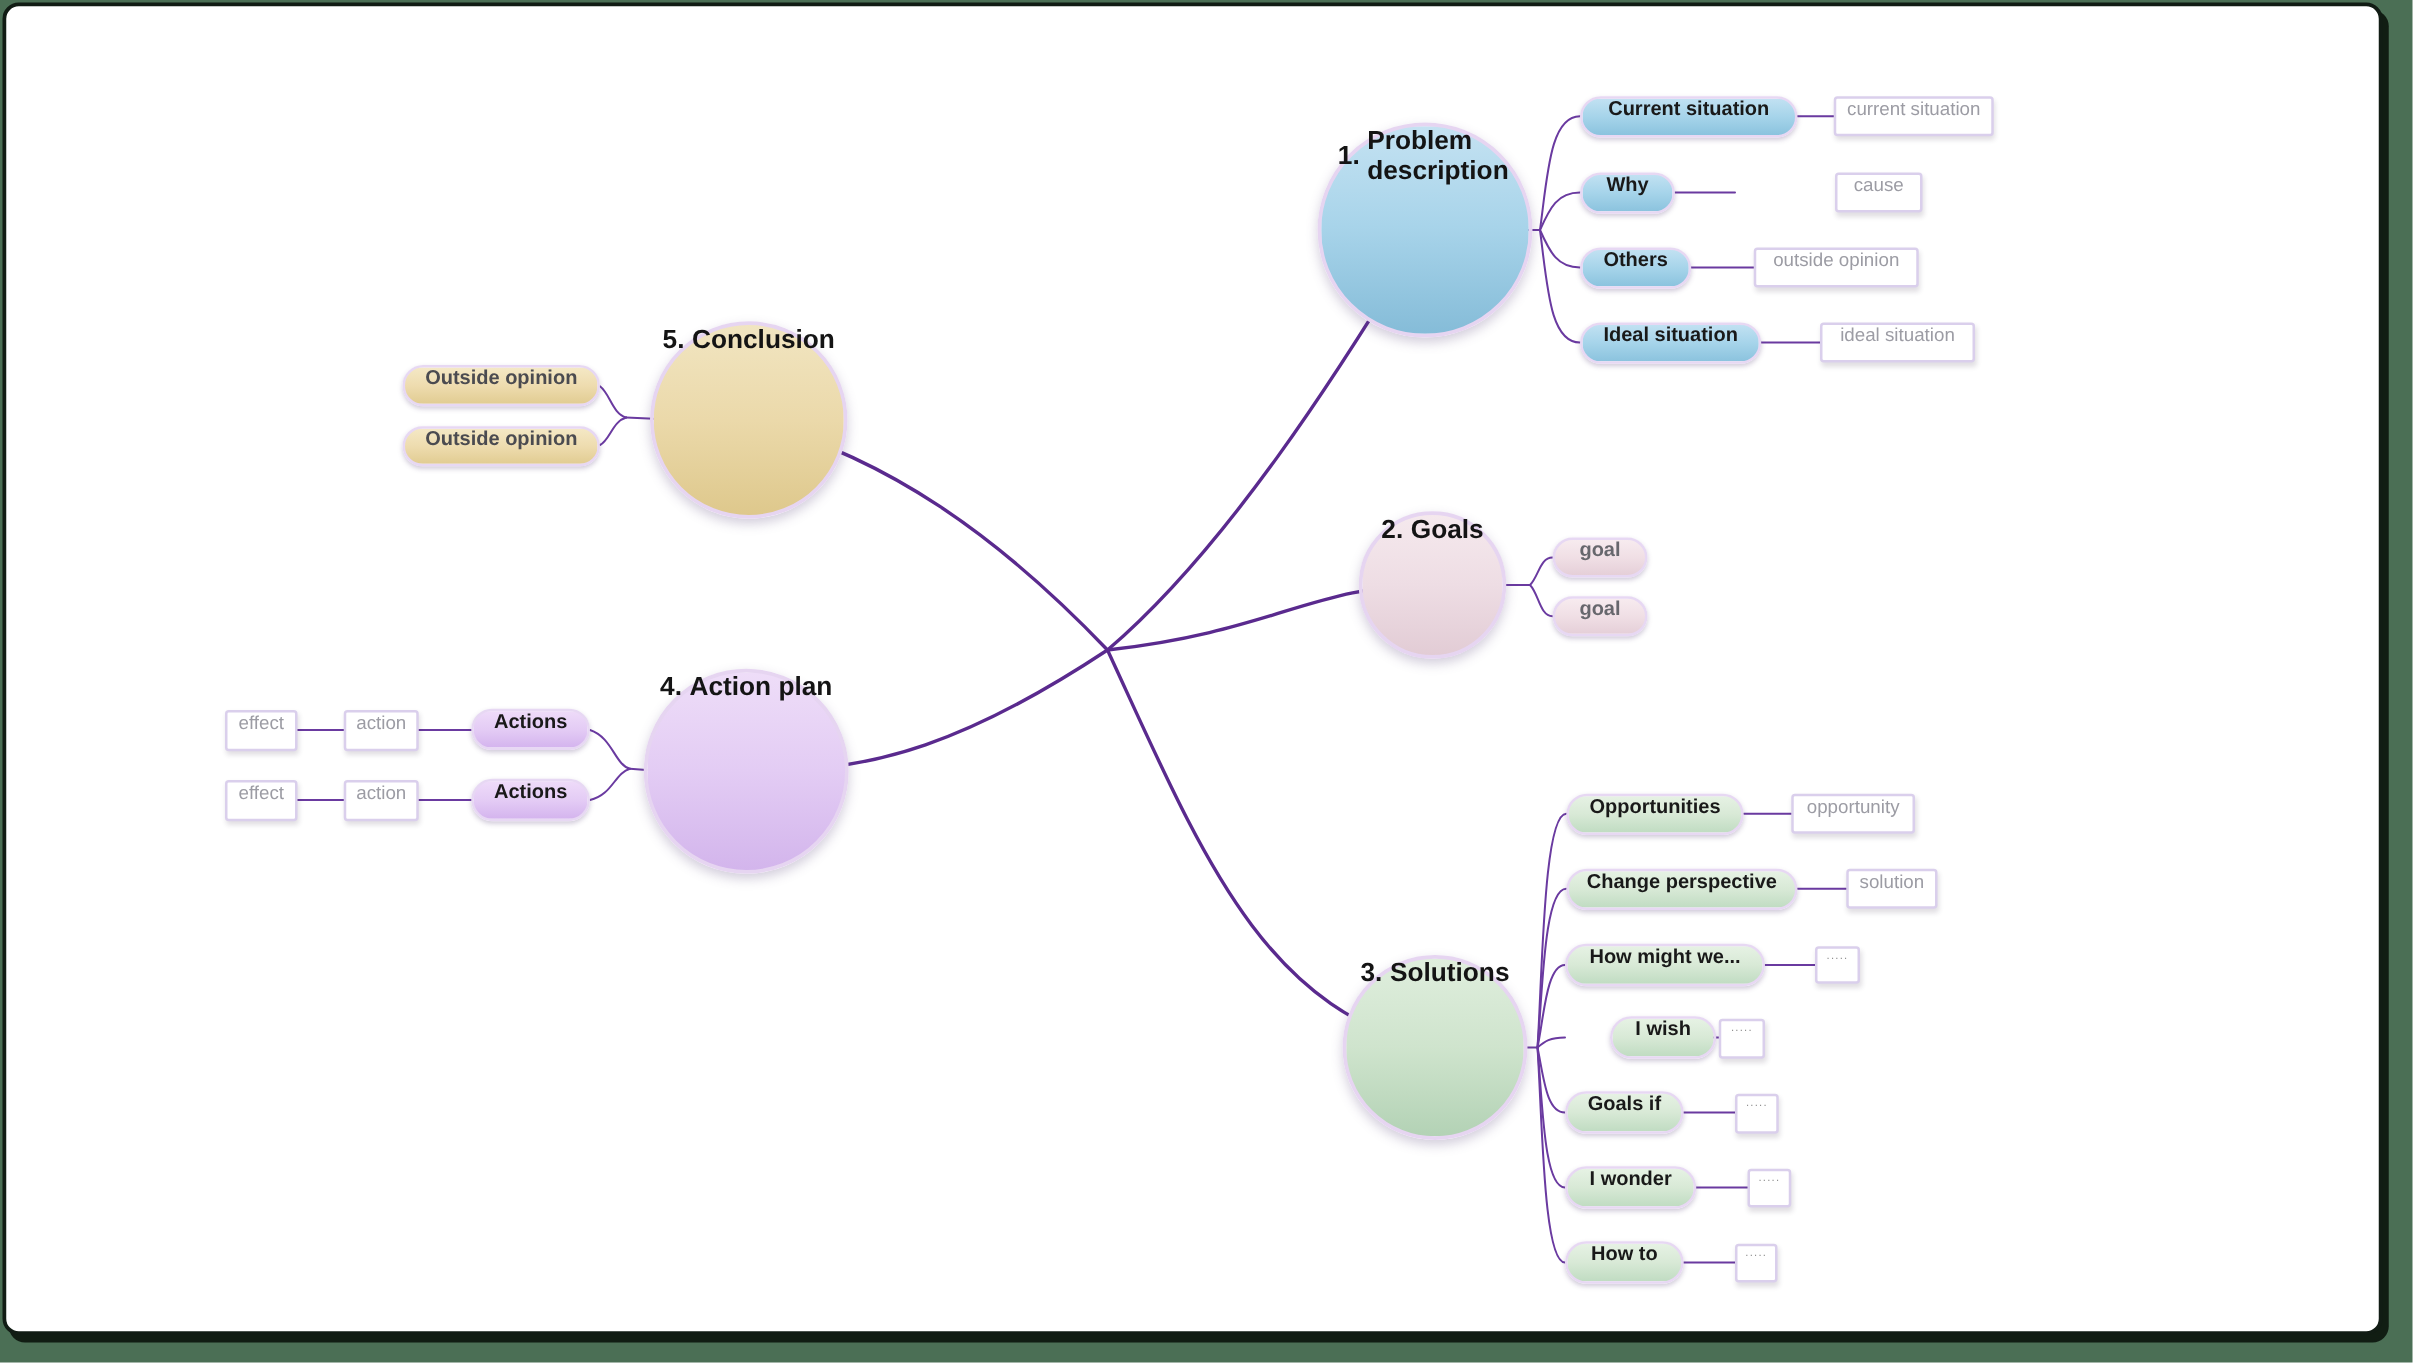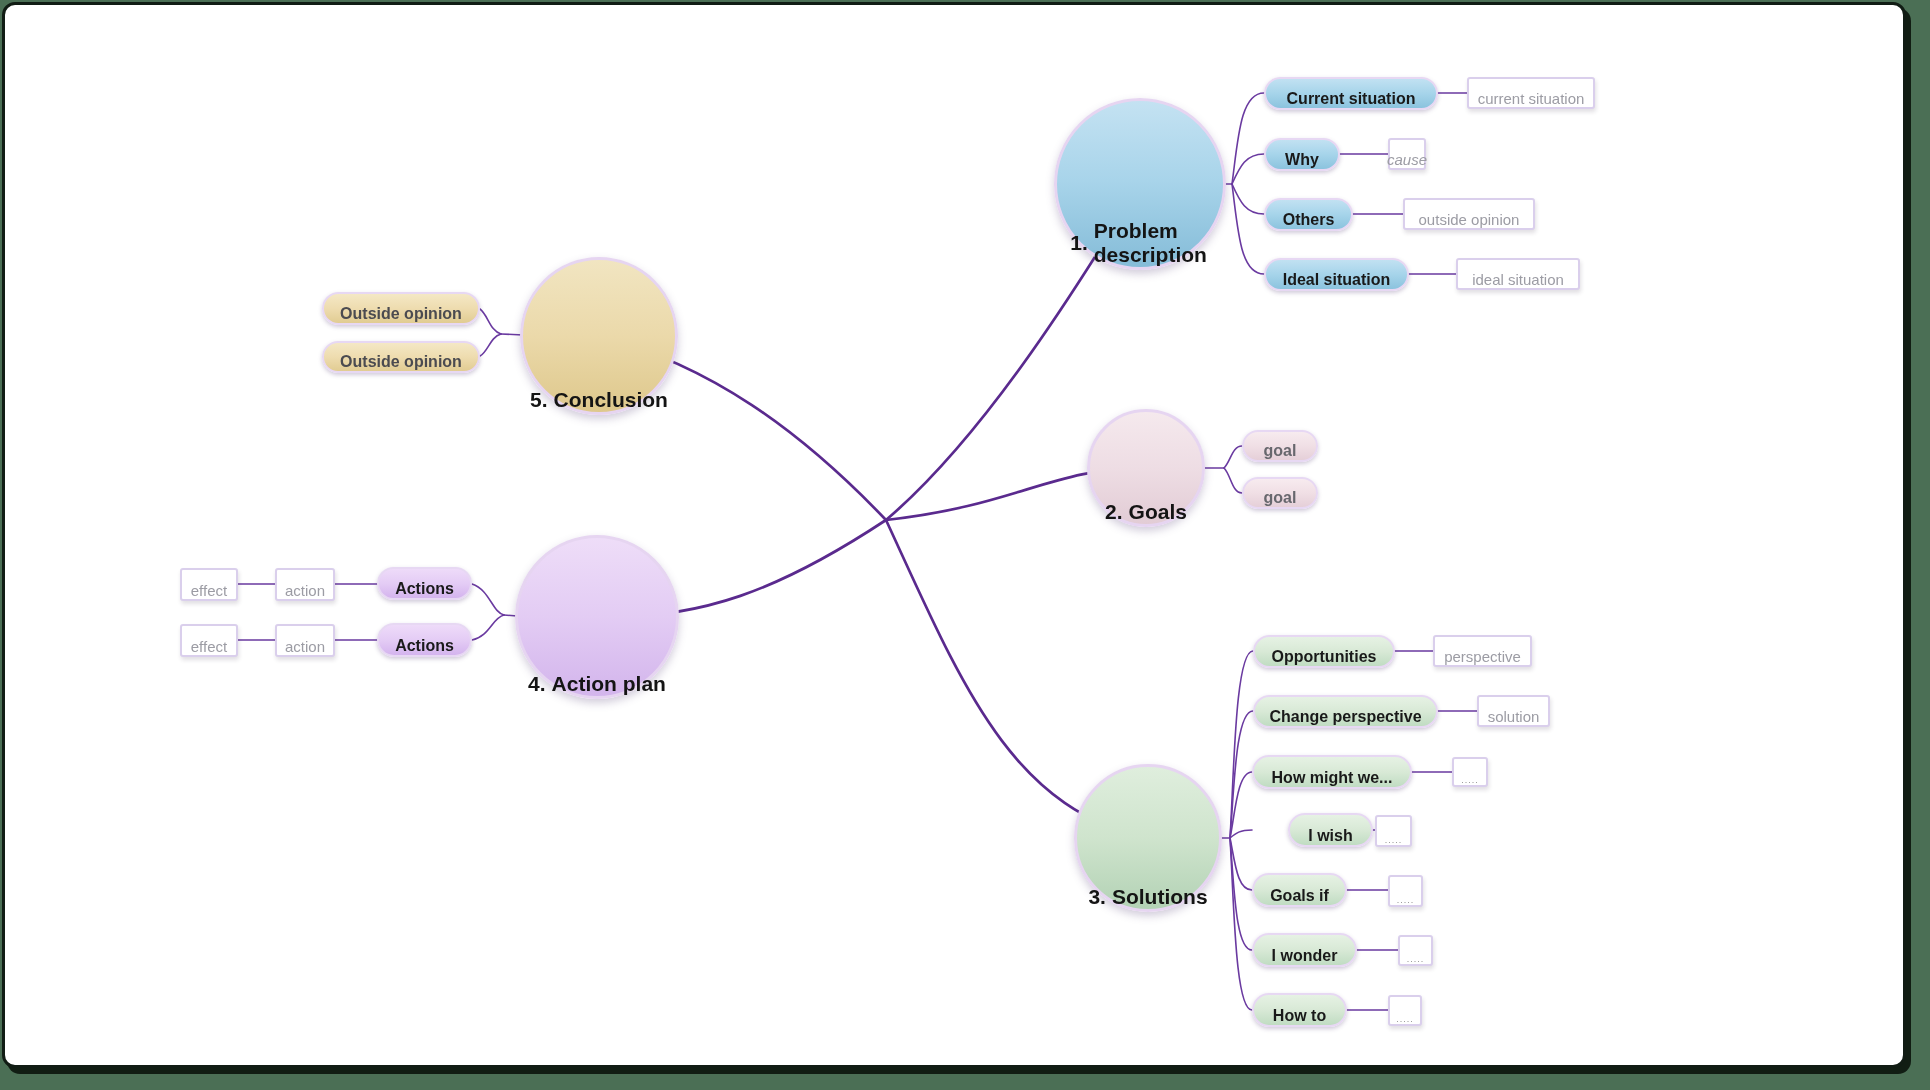--- a/index.html
+++ b/index.html
@@ -4,21 +4,21 @@
 <style>
   html,body{margin:0;padding:0;}
   body{background:#4b6f55;font-family:"Liberation Sans",sans-serif;}
   .page{position:relative;width:1930px;height:1090px;overflow:hidden;}
   .canvas{position:absolute;left:2px;top:2px;width:1898px;height:1060px;background:#ffffff;
           border:3px solid #111c14;border-radius:13px;box-shadow:5px 6px 0 rgba(12,22,14,0.92);}
   svg.wires{position:absolute;left:0;top:0;z-index:2;pointer-events:none;}
   .em{stroke:#5a2a8e;stroke-width:2.7;fill:none;stroke-linecap:round;}
   .ec{stroke:#6a3aa0;stroke-width:1.6;fill:none;stroke-linecap:round;}
 
-  .node{position:absolute;z-index:3;display:flex;align-items:flex-end;justify-content:center;box-sizing:border-box;}
+  .node{position:absolute;z-index:3;display:flex;align-items:flex-start;justify-content:center;box-sizing:border-box;}
   .circle{border-radius:50%;border:3px solid #e6d5f1;box-shadow:0 4px 9px rgba(95,75,125,.28);
           font-weight:bold;color:#141414;font-size:21px;text-align:center;}
   .c-root{background:linear-gradient(180deg,#e8f1f3 0%,#dce9ec 48%,#cddfe3 100%);
           border-color:#ecdaf3;color:#6f7175;font-size:38px;}
   .c-blue{background:linear-gradient(180deg,#c4e2f2 0%,#a8d4ea 48%,#85bcd8 100%);}
   .c-pink{background:linear-gradient(180deg,#f5e9ed 0%,#eedde4 50%,#e2ccd5 100%);}
   .c-green{background:linear-gradient(180deg,#dfeedd 0%,#cfe4cd 50%,#b3d2b5 100%);}
   .c-purple{background:linear-gradient(180deg,#eeddf8 0%,#e3ccf4 50%,#d3b5ec 100%);}
   .c-yellow{background:linear-gradient(180deg,#f1e5c1 0%,#ebd9aa 50%,#dec88c 100%);}
   .numname{display:flex;align-items:center;gap:6px;}
@@ -102,21 +102,21 @@
   </div>
   <div class="node pill p-blue" style="left:1264px;top:77px;width:174px;height:33px;">
     <span>Current situation</span>
   </div>
   <div class="node leaf" style="left:1467px;top:77px;width:128px;height:32px;">
     <span>current situation</span>
   </div>
   <div class="node pill p-blue" style="left:1264px;top:138px;width:76px;height:33px;">
     <span>Why</span>
   </div>
-  <div class="node leaf" style="left:1388px;top:138px;width:38px;height:32px;font-style:italic;">
+  <div class="node leaf" style="left:1468px;top:138px;width:70px;height:32px;">
     <span>cause</span>
   </div>
   <div class="node pill p-blue" style="left:1264px;top:198px;width:89px;height:33px;">
     <span>Others</span>
   </div>
   <div class="node leaf" style="left:1403px;top:198px;width:132px;height:32px;">
     <span>outside opinion</span>
   </div>
   <div class="node pill p-blue" style="left:1264px;top:258px;width:145px;height:33px;">
     <span>Ideal situation</span>
@@ -141,21 +141,21 @@
   <div class="node circle c-green" style="left:1074px;top:764px;width:148px;height:148px;">
     <span class="numname">
       <span>3.</span>
       <span>Solutions</span>
     </span>
   </div>
   <div class="node pill p-green" style="left:1253px;top:635px;width:142px;height:33px;">
     <span>Opportunities</span>
   </div>
   <div class="node leaf" style="left:1433px;top:635px;width:99px;height:32px;">
-    <span>perspective</span>
+    <span>opportunity</span>
   </div>
   <div class="node pill p-green" style="left:1253px;top:695px;width:185px;height:33px;">
     <span>Change perspective</span>
   </div>
   <div class="node leaf" style="left:1477px;top:695px;width:73px;height:32px;">
     <span>solution</span>
   </div>
   <div class="node pill p-green" style="left:1252px;top:755px;width:160px;height:34px;">
     <span>How might we...</span>
   </div>

